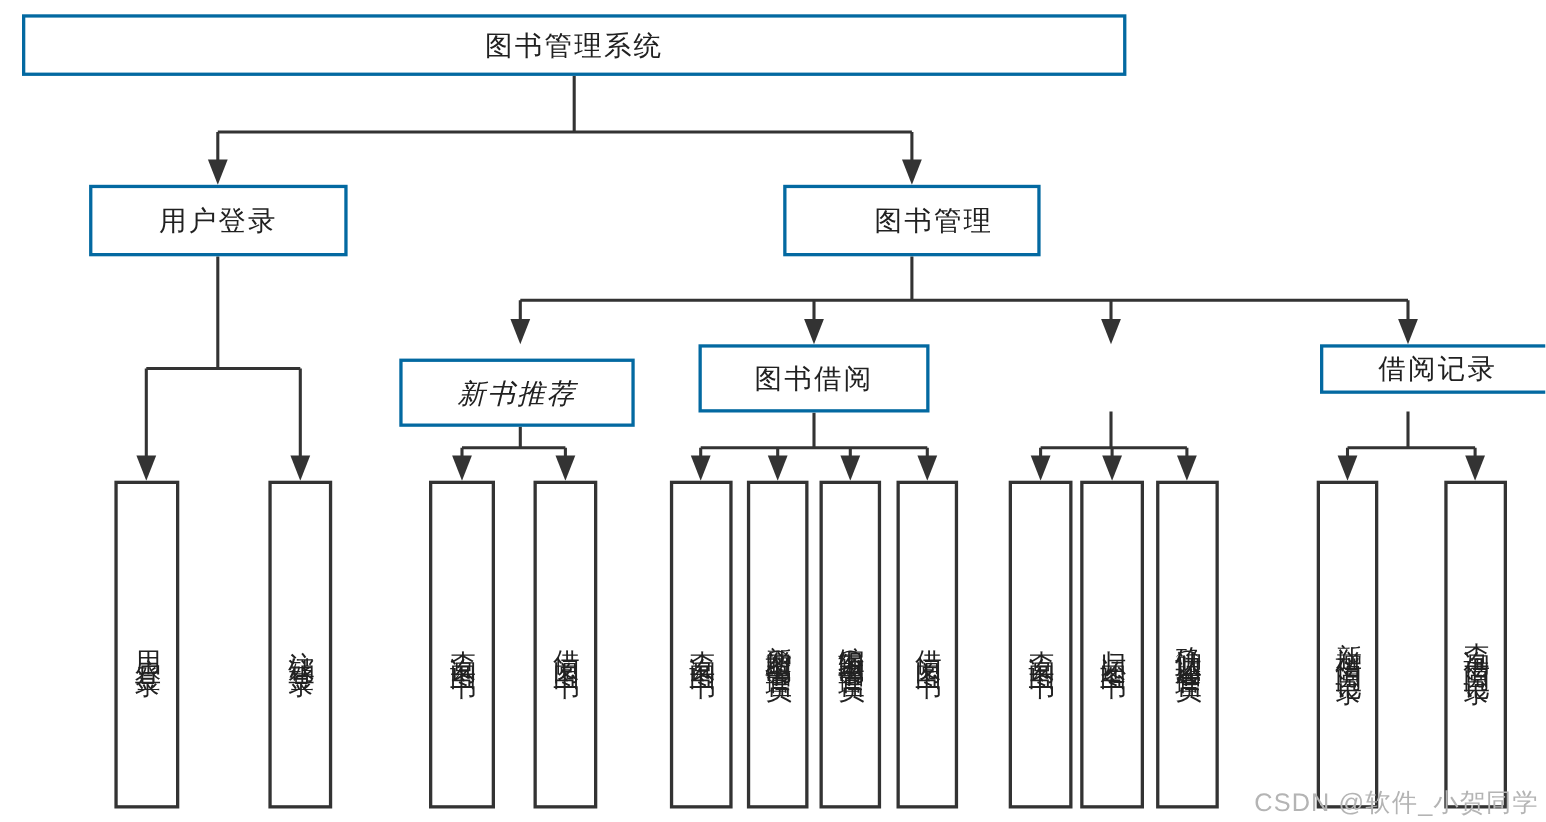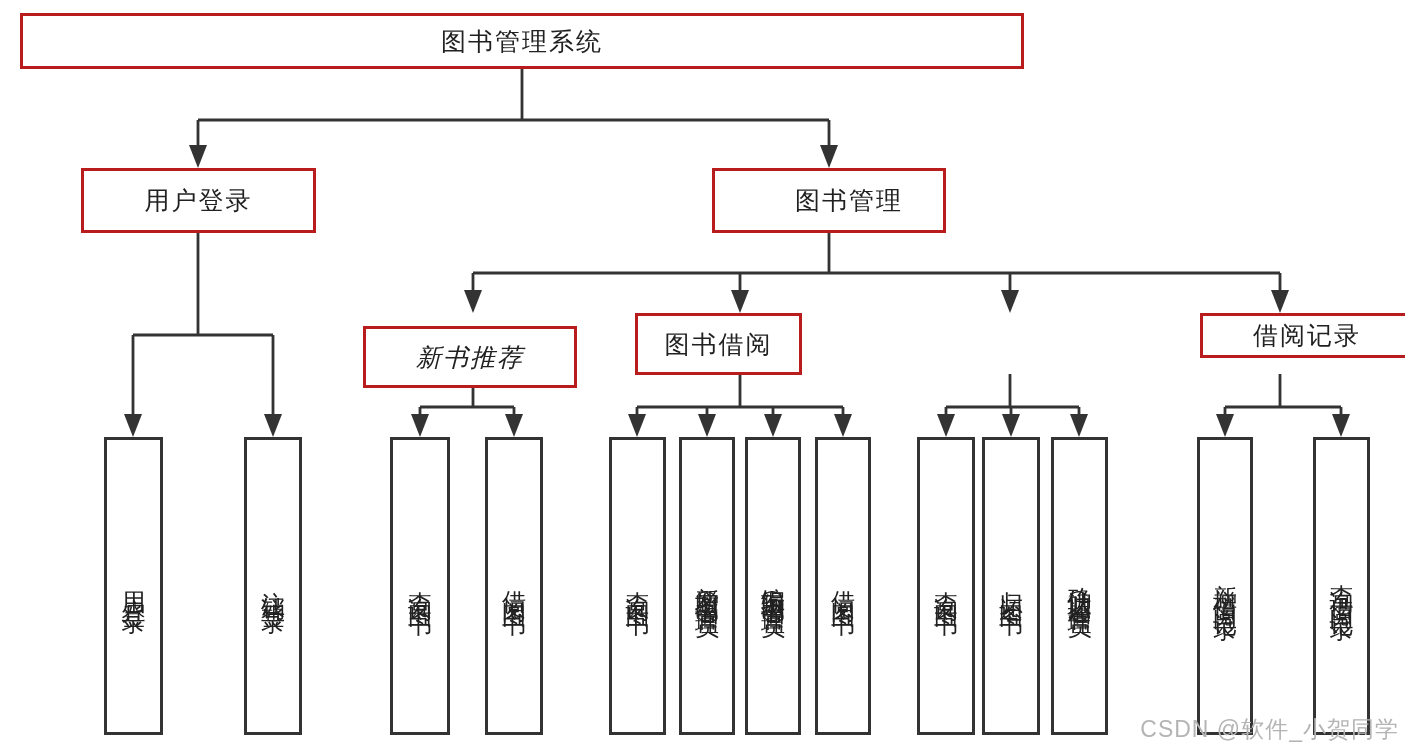--- a/index.html
+++ b/index.html
@@ -22,21 +22,21 @@
     fill: none;
   }
   .connectors polygon {
     fill: #333333;
     stroke: none;
   }
   .box {
     position: absolute;
     box-sizing: border-box;
     background: #ffffff;
-    border: 3px solid #b91c1c;
+    border: 3px solid #0369a1;
     display: flex;
     align-items: center;
     justify-content: center;
     color: #212121;
     font-size: 25px;
     letter-spacing: 2px;
     white-space: nowrap;
   }
   .vbox {
     position: absolute;
@@ -120,21 +120,21 @@
       <polygon points="1332,414 1350,414 1341,437"></polygon>
     </g>
   </svg>
 
   <div class="box" style="left:20px; top:13px; width:1004px; height:56px;">图书管理系统</div>
 
   <div class="box" style="left:81px; top:168px; width:235px; height:65px;">用户登录</div>
   <div class="box" style="left:712px; top:168px; width:234px; height:65px;padding-left:40px;">图书管理</div>
 
   <div class="box" style="left:363px; top:326px; width:214px; height:62px;font-style:italic;">新书推荐</div>
-  <div class="box" style="left:635px; top:313px; width:167px; height:62px;">图书借阅</div>
+  <div class="box" style="left:635px; top:313px; width:210px; height:62px;">图书借阅</div>
   <div class="box" style="left:1173px; top:313px; width:214px; height:45px;margin-left:27px;">借阅记录</div>
 
   <div class="vbox" style="left:104px; width:59px;">用户登录</div>
   <div class="vbox" style="left:244px; width:58px;">注销登录</div>
 
   <div class="vbox" style="left:390px; width:60px;">查询图书</div>
   <div class="vbox" style="left:485px; width:58px;">借阅图书</div>
 
   <div class="vbox" style="left:609px; width:57px;">查询图书</div>
   <div class="vbox" style="left:679px; width:56px; letter-spacing:4px;">新增图书（管理员）</div>

